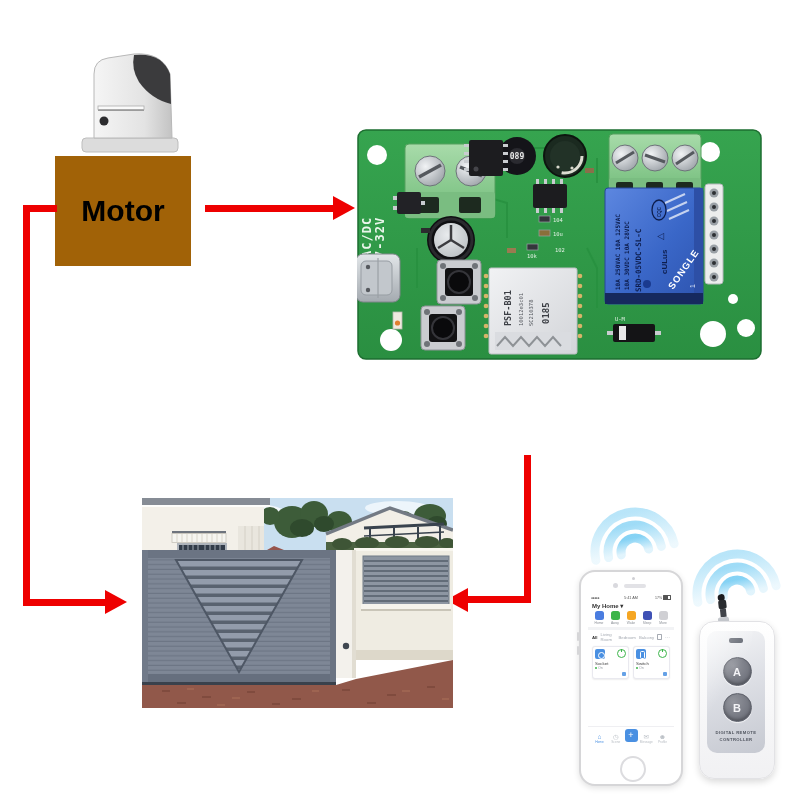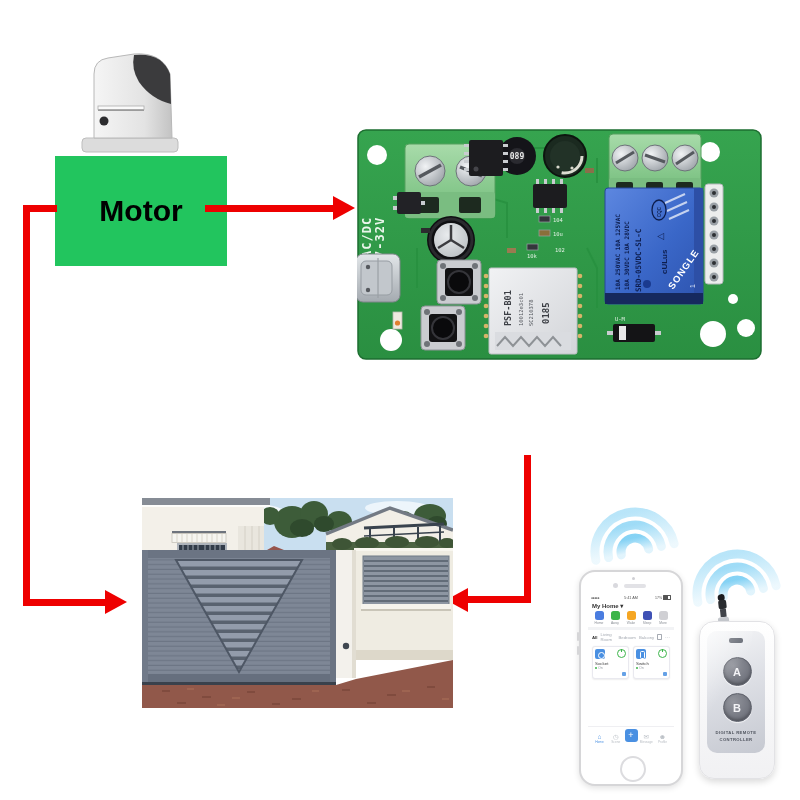--- a/index.html
+++ b/index.html
@@ -1,20 +1,20 @@
 <!DOCTYPE html>
 <html><head>
 <meta charset="utf-8">
 <style>
   html,body{margin:0;padding:0;background:#fff;font-family:"Liberation Sans",sans-serif;}
   #canvas{position:relative;width:800px;height:800px;background:#fff;overflow:hidden;}
   .abs{position:absolute;}
 
   
-  .motor-box{left:55px;top:156px;width:172px;height:110px;background:#22c55e;display:flex;align-items:center;justify-content:center;}
+  .motor-box{left:55px;top:156px;width:136px;height:110px;background:#a16207;display:flex;align-items:center;justify-content:center;}
   .motor-box span{font-size:30px;font-weight:bold;color:#000;}
 
   
   .rline{background:#ee0000;}
   .ahead-r{width:0;height:0;border-top:12px solid transparent;border-bottom:12px solid transparent;border-left:22px solid #ee0000;}
   .ahead-l{width:0;height:0;border-top:12px solid transparent;border-bottom:12px solid transparent;border-right:22px solid #ee0000;}
 
   
   .phone{left:579px;top:570px;width:100px;height:212px;background:#fff;border:2px solid #d6d6d8;border-radius:16px;box-shadow:0 2px 6px rgba(0,0,0,.12);}
   .phone .cam-dot{left:51px;top:5px;width:3px;height:3px;border-radius:50%;background:#cfcfd4;}

